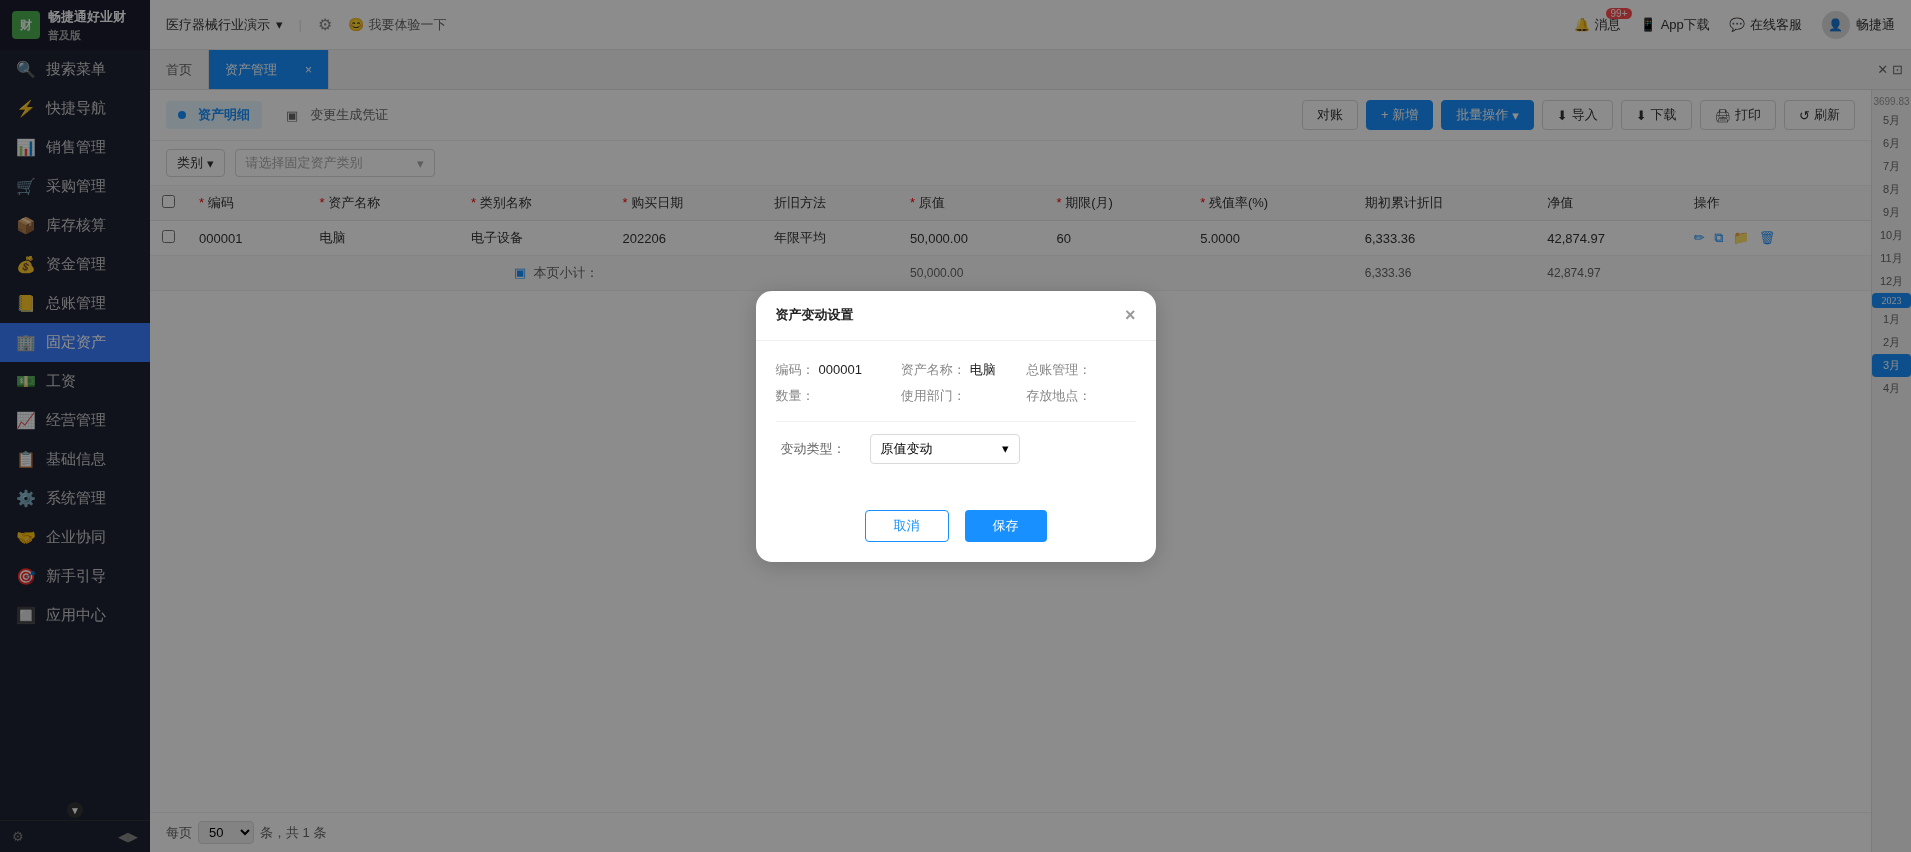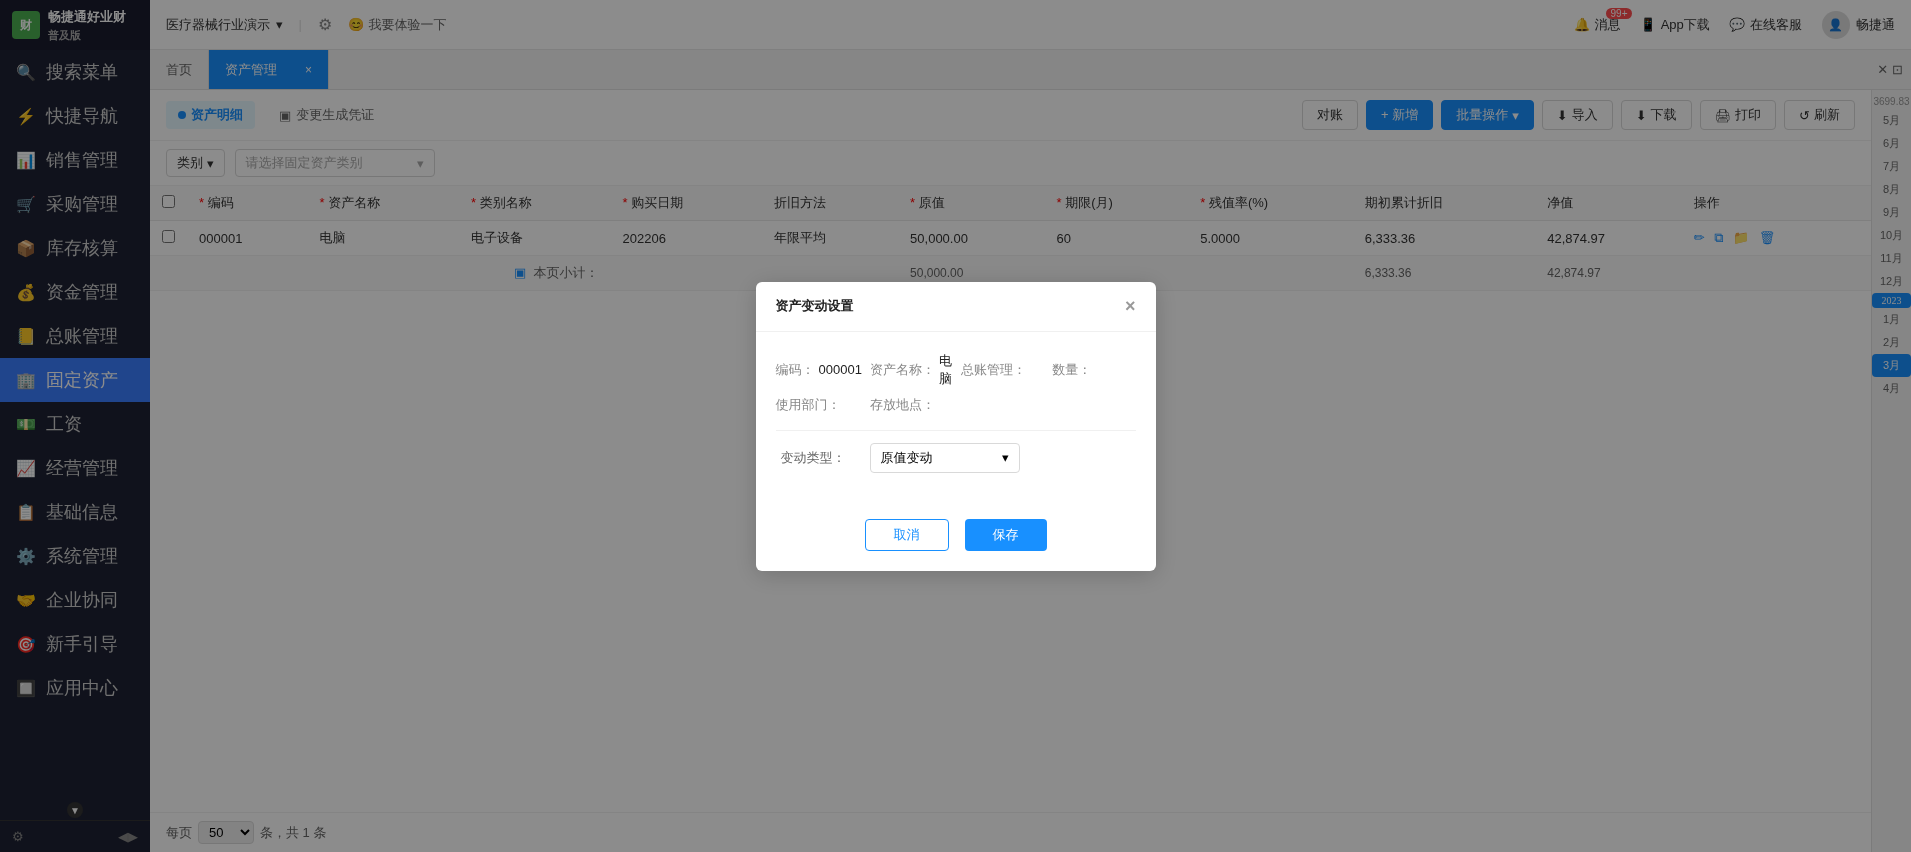--- a/index.html
+++ b/index.html
@@ -47,21 +47,21 @@
       display: flex;
       align-items: center;
       gap: 10px;
       padding: 10px 16px;
       color: #ccc;
       cursor: pointer;
       transition: background 0.2s;
     }
     .sidebar-item.active { background: #3b7fff; color: #fff; }
     .sidebar-item .si-icon { font-size: 16px; width: 20px; text-align: center; }
-    .sidebar-item .si-label { font-size: 18px; }
+    .sidebar-item .si-label { font-size: 15px; }
 
     .sidebar-footer {
       display: flex;
       align-items: center;
       justify-content: space-between;
       padding: 8px 12px;
       border-top: 1px solid #333;
       color: #888;
     }
 
@@ -168,21 +168,21 @@
     
     .content-toolbar {
       display: flex;
       align-items: center;
       padding: 10px 16px;
       gap: 12px;
       border-bottom: 1px solid #f0f0f0;
       flex-shrink: 0;
     }
     .tab-btn {
-      display: flex; align-items: center; gap: 5px;
+      display: flex; align-items: center; gap: 12px;
       padding: 5px 12px;
       border: none;
       background: none;
       cursor: pointer;
       font-size: 13px;
       color: #666;
       border-radius: 4px;
     }
     .tab-btn.active-tab {
       background: #e6f7ff;
@@ -329,37 +329,37 @@
       position: fixed;
       top: 0; left: 0; right: 0; bottom: 0;
       background: rgba(0,0,0,0.45);
       z-index: 1000;
       display: flex; align-items: center; justify-content: center;
     }
 
     
     .modal {
       background: #fff;
-      border-radius: 6px;
+      border-radius: 16px;
       width: 400px;
       box-shadow: 0 4px 24px rgba(0,0,0,0.18);
       overflow: hidden;
     }
     .modal-header {
       display: flex; align-items: center; justify-content: space-between;
       padding: 14px 20px;
       border-bottom: 1px solid #f0f0f0;
       font-size: 15px; font-weight: bold; color: #222;
     }
     .modal-close { cursor: pointer; color: #999; font-size: 18px; }
     .modal-body { padding: 20px; }
     .modal-info-grid {
       display: grid;
-      grid-template-columns: 1fr 1fr 1fr 1fr;
-      gap: 8px 8px;
+      grid-template-columns: 1fr 1fr 1fr;
+      gap: 8px 16px;
       margin-bottom: 16px;
     }
     .info-row { display: flex; align-items: center; gap: 4px; font-size: 13px; color: #333; }
     .info-label { color: #888; white-space: nowrap; }
     .info-value { color: #222; }
     .modal-divider { border: none; border-top: 1px solid #f0f0f0; margin: 12px 0; }
     .modal-field-row {
       display: flex; align-items: center; gap: 24px;
       margin-bottom: 14px;
     }

